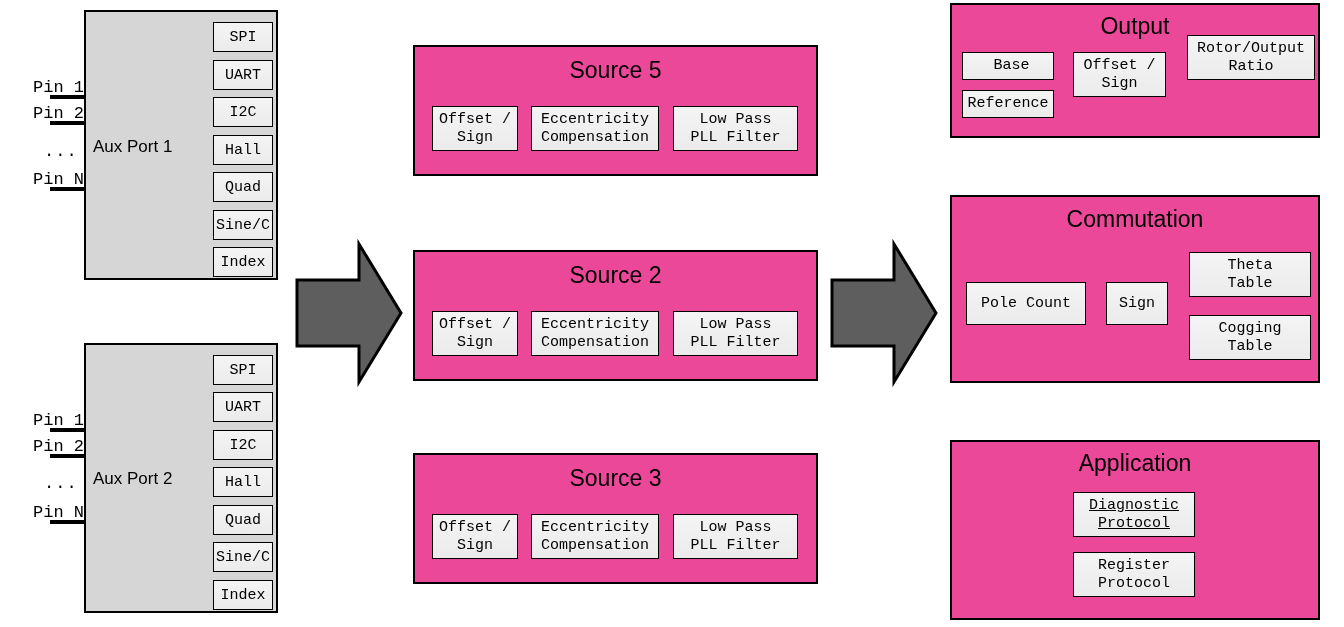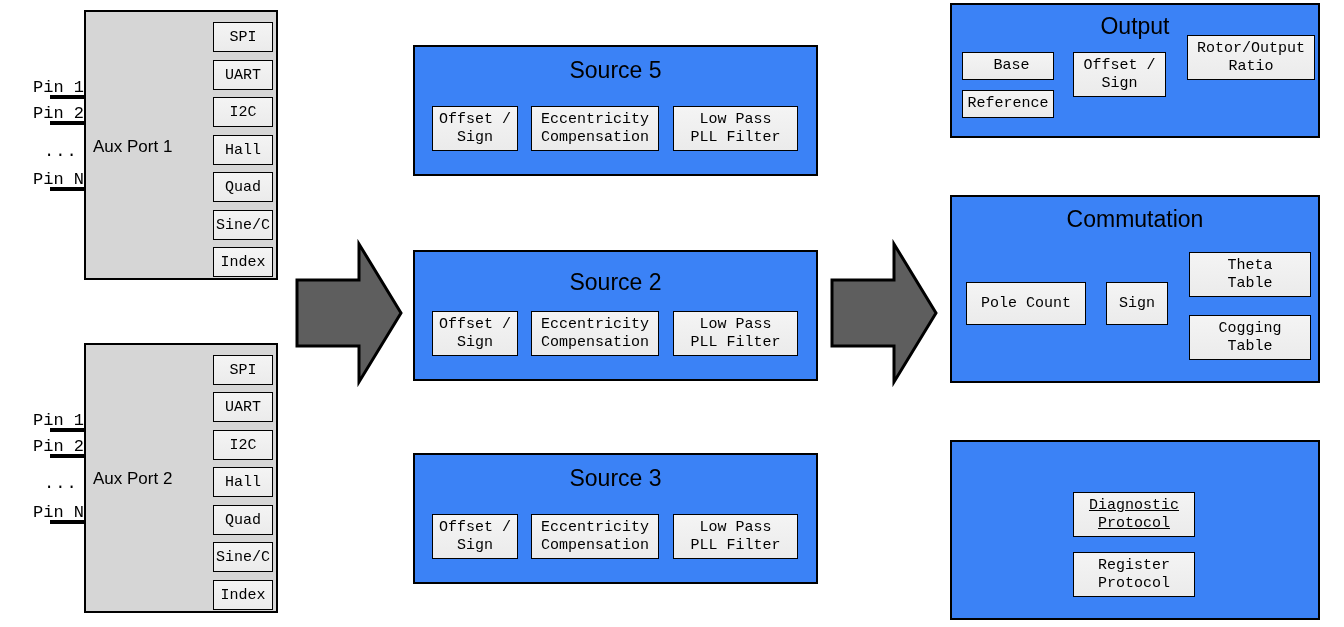--- a/index.html
+++ b/index.html
@@ -13,21 +13,21 @@
     position: relative;
     font-family: "Liberation Sans", sans-serif;
     overflow: hidden;
   }
 
   
   .abs { position: absolute; box-sizing: border-box; }
 
   
   .panel {
-    background: #3b82f6;
+    background: #ec4899;
     border: 2px solid #000000;
   }
   .panel-title {
     position: absolute;
     left: 0;
     right: 0;
     text-align: center;
     font-family: "Liberation Sans", sans-serif;
     font-size: 23px;
     color: #000000;
@@ -164,21 +164,21 @@
   <div class="panel-title" style="top:12px;">Source 5</div>
   <div class="cell" style="left:17px; top:59px; width:86px; height:45px;">Offset /
 Sign</div>
   <div class="cell" style="left:116px; top:59px; width:128px; height:45px;">Eccentricity
 Compensation</div>
   <div class="cell" style="left:258px; top:59px; width:125px; height:45px;">Low Pass
 PLL Filter</div>
 </div>
 
 <div class="abs panel" style="left:413px; top:250px; width:405px; height:131px;">
-  <div class="panel-title" style="top:19px;">Source 2</div>
+  <div class="panel-title" style="top:12px;">Source 2</div>
   <div class="cell" style="left:17px; top:59px; width:86px; height:45px;">Offset /
 Sign</div>
   <div class="cell" style="left:116px; top:59px; width:128px; height:45px;">Eccentricity
 Compensation</div>
   <div class="cell" style="left:258px; top:59px; width:125px; height:45px;">Low Pass
 PLL Filter</div>
 </div>
 
 <div class="abs panel" style="left:413px; top:453px; width:405px; height:131px;">
   <div class="panel-title" style="top:12px;">Source 3</div>
@@ -204,17 +204,18 @@
   <div class="panel-title" style="top:11px;">Commutation</div>
   <div class="cell" style="left:14px; top:85px; width:120px; height:43px;">Pole Count</div>
   <div class="cell" style="left:154px; top:85px; width:62px; height:43px;">Sign</div>
   <div class="cell" style="left:237px; top:55px; width:122px; height:45px;">Theta
 Table</div>
   <div class="cell" style="left:237px; top:118px; width:122px; height:45px;">Cogging
 Table</div>
 </div>
 
 <div class="abs panel" style="left:950px; top:440px; width:370px; height:180px;">
+  <div class="panel-title" style="top:10px;">Application</div>
   <div class="cell" style="left:121px; top:50px; width:122px; height:45px;text-decoration:underline;">Diagnostic
 Protocol</div>
   <div class="cell" style="left:121px; top:110px; width:122px; height:45px;">Register
 Protocol</div>
 </div>
 
 </body></html>

